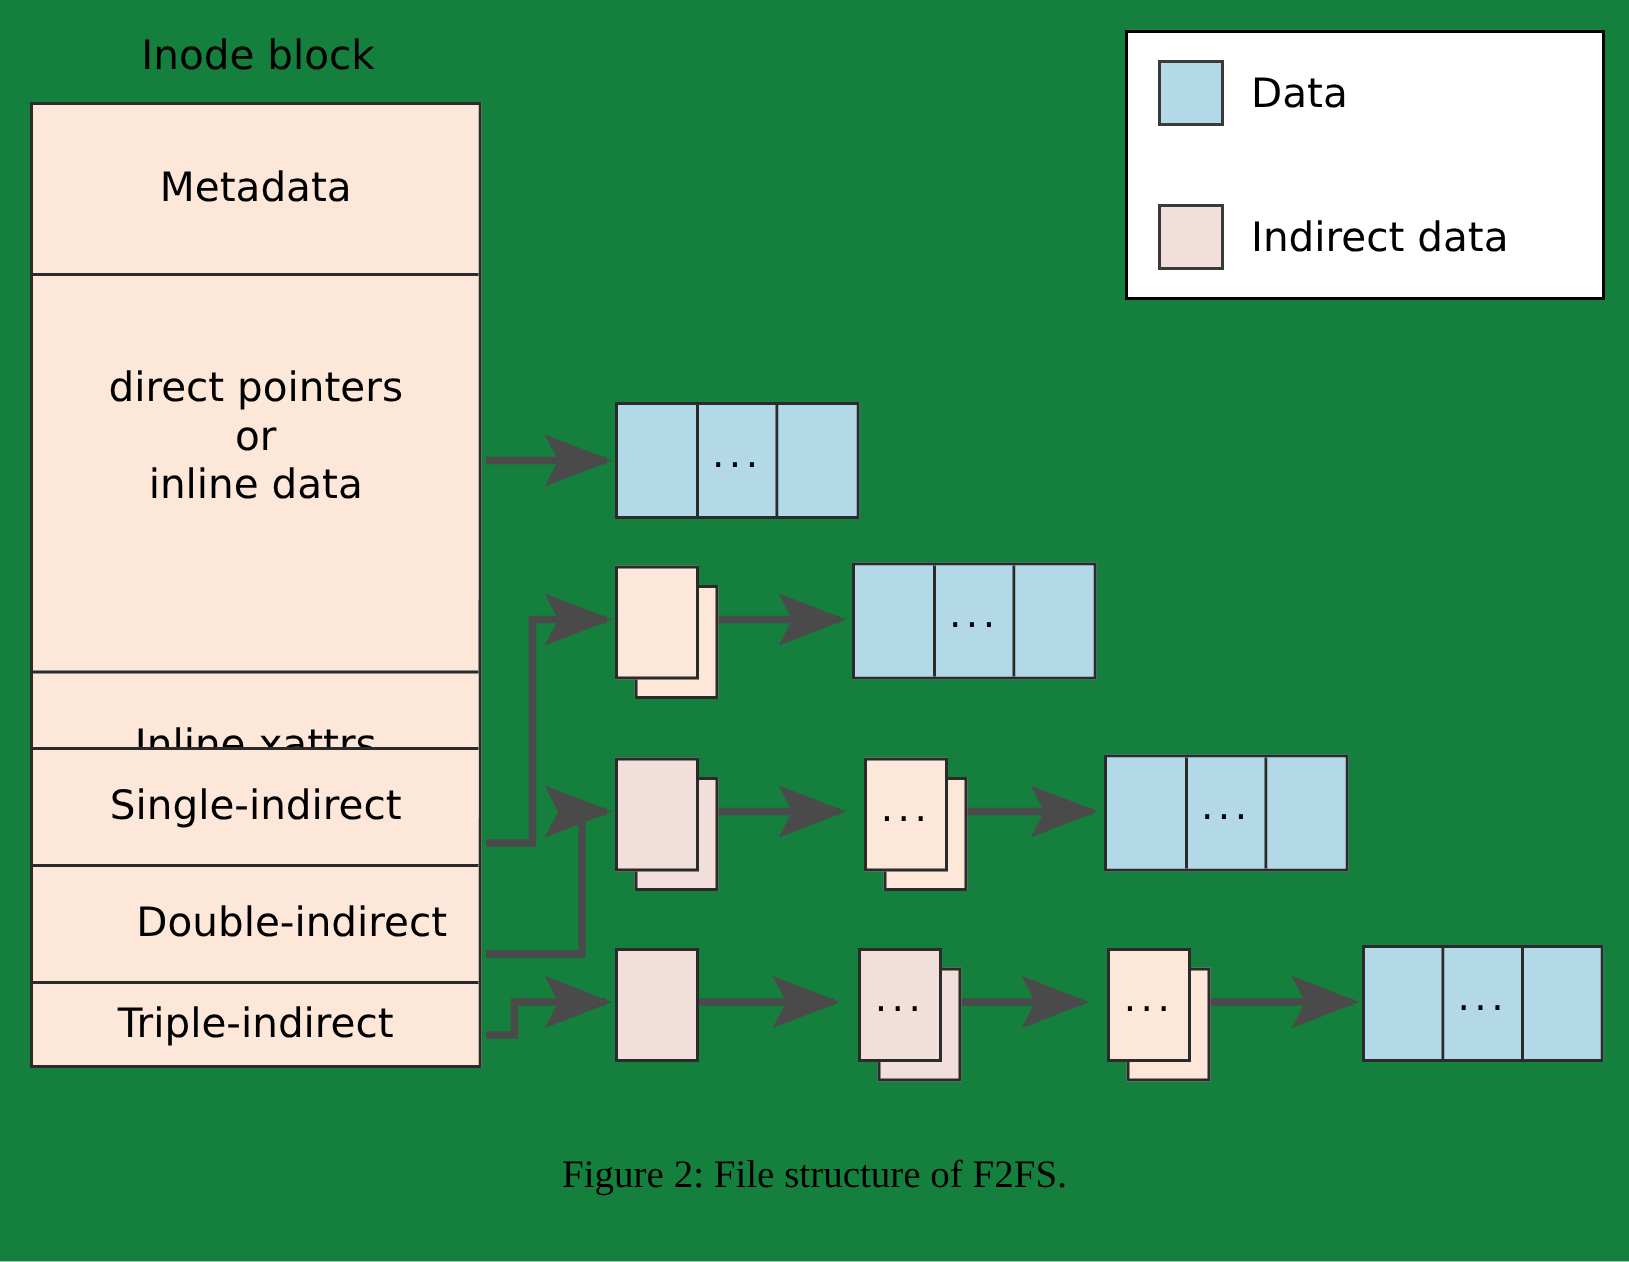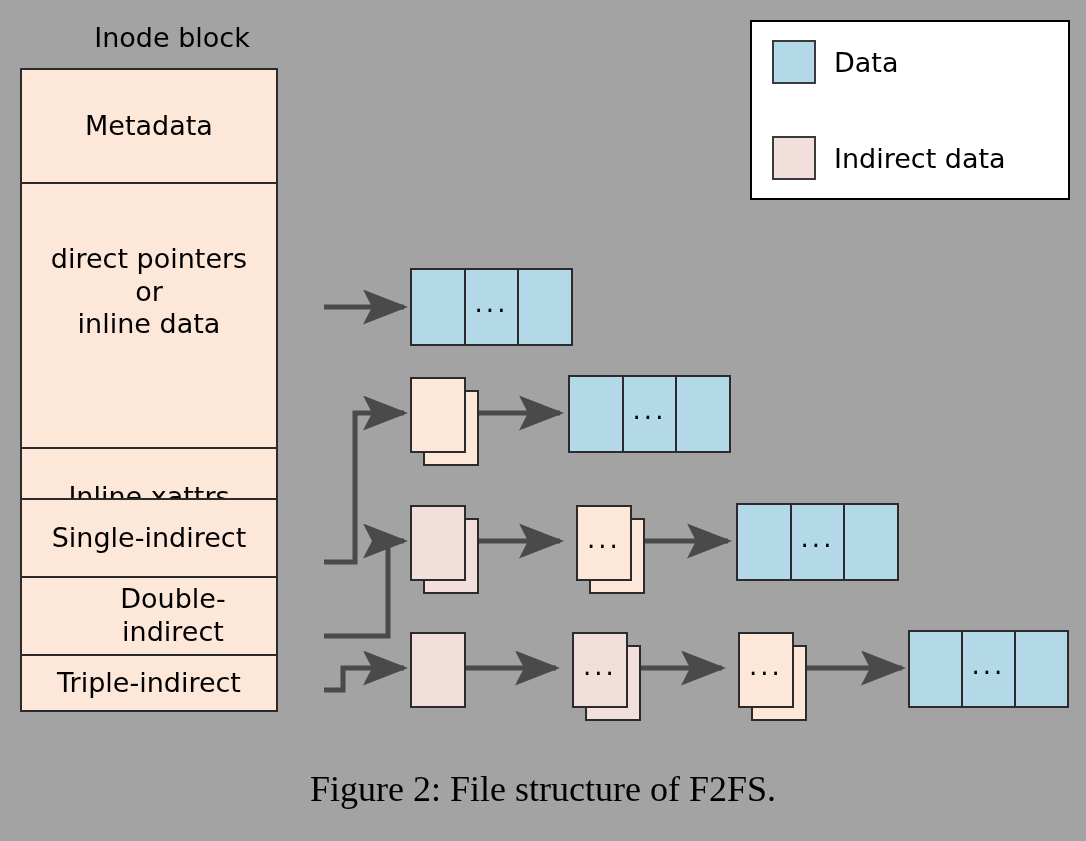--- a/index.html
+++ b/index.html
@@ -5,41 +5,41 @@
 <style>
   html, body {
     margin: 0;
     padding: 0;
     background: #ffffff;
   }
   #canvas {
     position: relative;
     width: 1086px;
     height: 841px;
-    background: #a3a3a3;
+    background: #15803d;
     font-family: "DejaVu Sans", "Liberation Sans", sans-serif;
     overflow: hidden;
   }
 
   
   #inode-title {
     position: absolute;
     left: 20px;
     top: 22px;
     width: 304px;
     text-align: center;
     font-size: 27px;
     color: #000;
     white-space: nowrap;
   }
   #inode-block {
     position: absolute;
     left: 20px;
     top: 68px;
-    width: 258px;
+    width: 301px;
     height: 644px;
     border: 2px solid #2b2b2b;
     box-sizing: border-box;
     background: #fce7d9;
   }
   .inode-row {
     position: absolute;
     left: 0;
     width: 100%;
     box-sizing: border-box;
@@ -155,21 +155,21 @@
   }
 
   
   #caption {
     position: absolute;
     left: 0;
     top: 768px;
     width: 1086px;
     text-align: center;
     font-family: "Liberation Serif", "DejaVu Serif", serif;
-    font-size: 36px;
+    font-size: 26px;
     color: #000;
   }
 </style>
 </head>
 <body>
 
 <div id="canvas">
 
   <div id="inode-title">Inode block</div>
 

